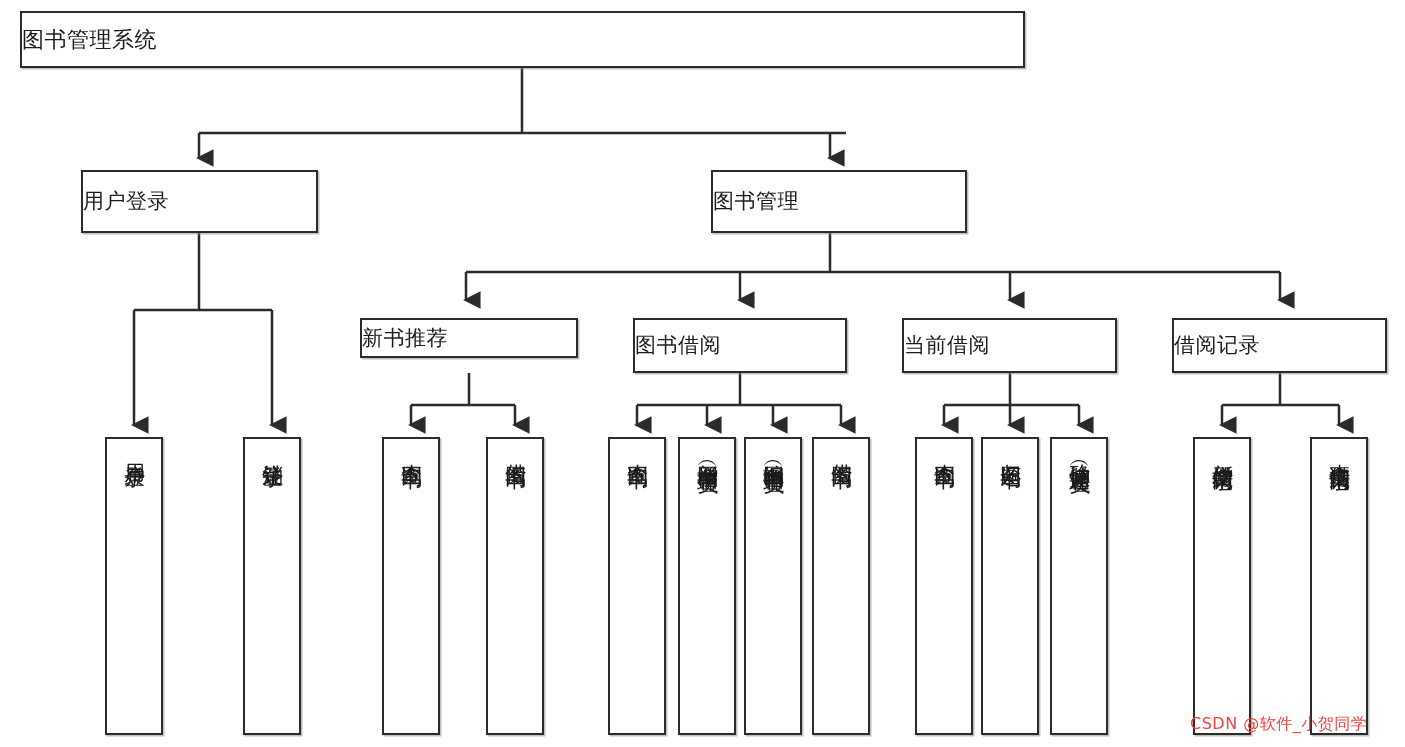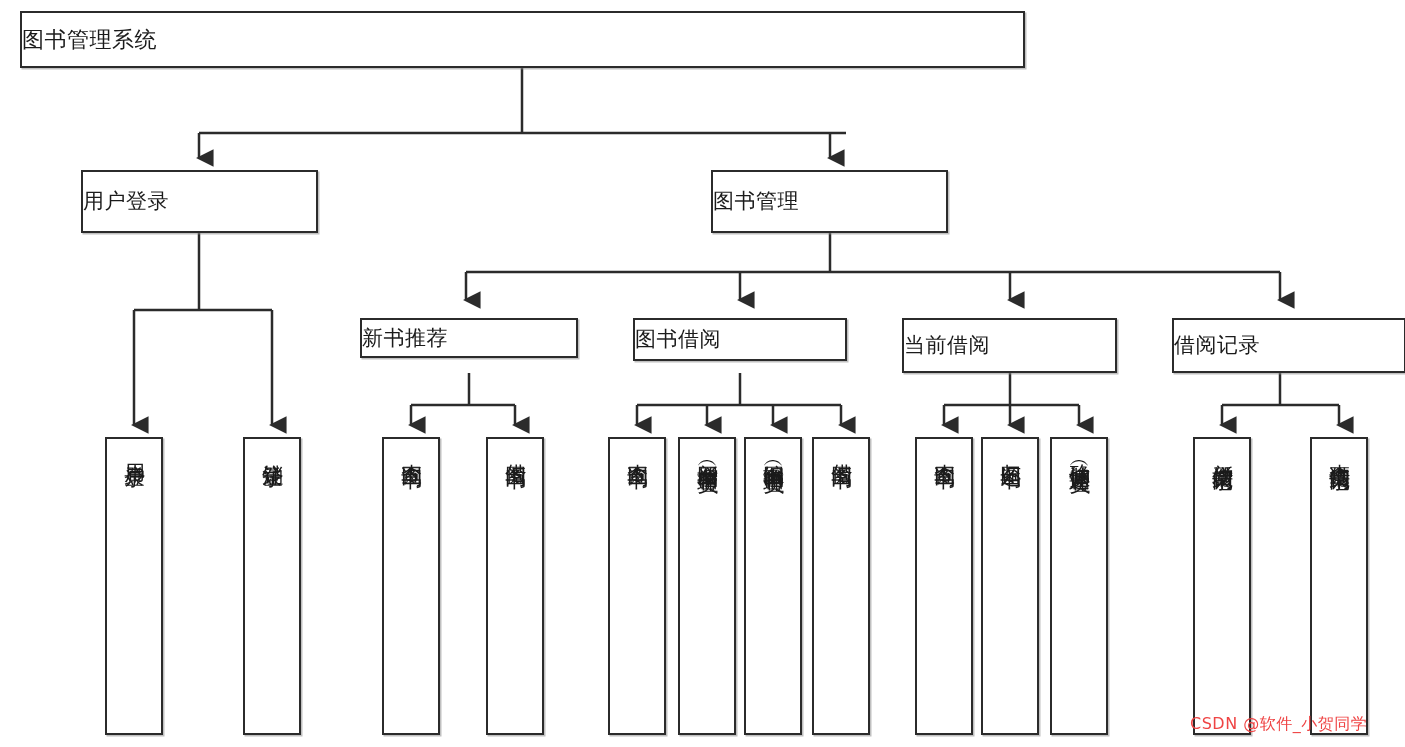--- a/index.html
+++ b/index.html
@@ -127,34 +127,34 @@
     </g>
   </svg>
 
   <div class="node root" style="left:20px; top:11px; width:1005px; height:57px;">
     <span class="label">图书管理系统</span>
   </div>
 
   <div class="node" style="left:81px; top:170px; width:237px; height:63px;">
     <span class="label">用户登录</span>
   </div>
-  <div class="node" style="left:711px; top:170px; width:237px; height:63px;">
+  <div class="node" style="left:711px; top:170px; width:256px; height:63px;">
     <span class="label">图书管理</span>
   </div>
 
   <div class="node" style="left:360px; top:318px; width:218px; height:40px;">
     <span class="label">新书推荐</span>
   </div>
-  <div class="node" style="left:633px; top:318px; width:214px; height:43px;">
+  <div class="node" style="left:633px; top:318px; width:214px; height:55px;">
     <span class="label">图书借阅</span>
   </div>
   <div class="node" style="left:902px; top:318px; width:215px; height:55px;">
     <span class="label">当前借阅</span>
   </div>
-  <div class="node" style="left:1172px; top:318px; width:234px; height:55px;">
+  <div class="node" style="left:1172px; top:318px; width:215px; height:55px;">
     <span class="label">借阅记录</span>
   </div>
 
   <div class="node vertical" style="left:105px; top:437px; width:58px; height:298px;">
     <span class="label">用户登录</span>
   </div>
   <div class="node vertical" style="left:243px; top:437px; width:58px; height:298px;">
     <span class="label">注销登录</span>
   </div>
 

